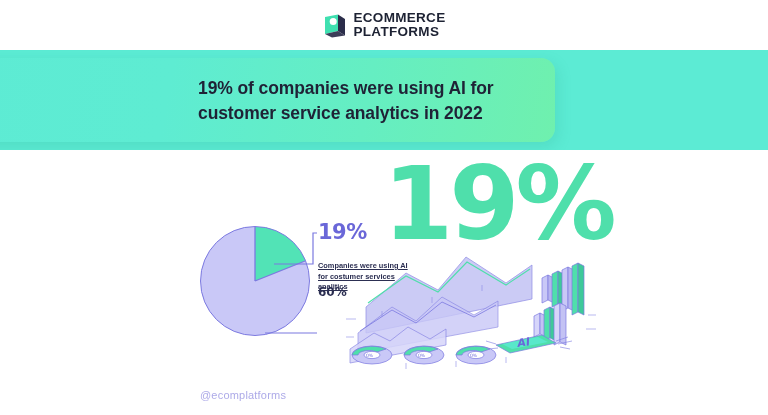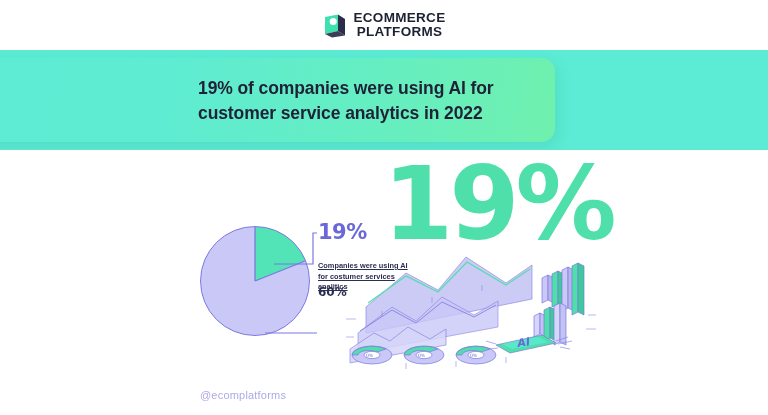--- a/index.html
+++ b/index.html
@@ -33,21 +33,20 @@
   .logo-text{
     display:flex;flex-direction:column;
     line-height:1.02;
   }
   .logo-text span{
     font-size:13.5px;
     font-weight:bold;
     letter-spacing:0.3px;
     color:#1d2233;
     font-family:"Liberation Sans", sans-serif;
-    text-align:center;
   }
 
   
   .banner{
     position:relative;
     height:100px;
     background:#5cebd4;
     width:100%;
   }
   .banner-card{

